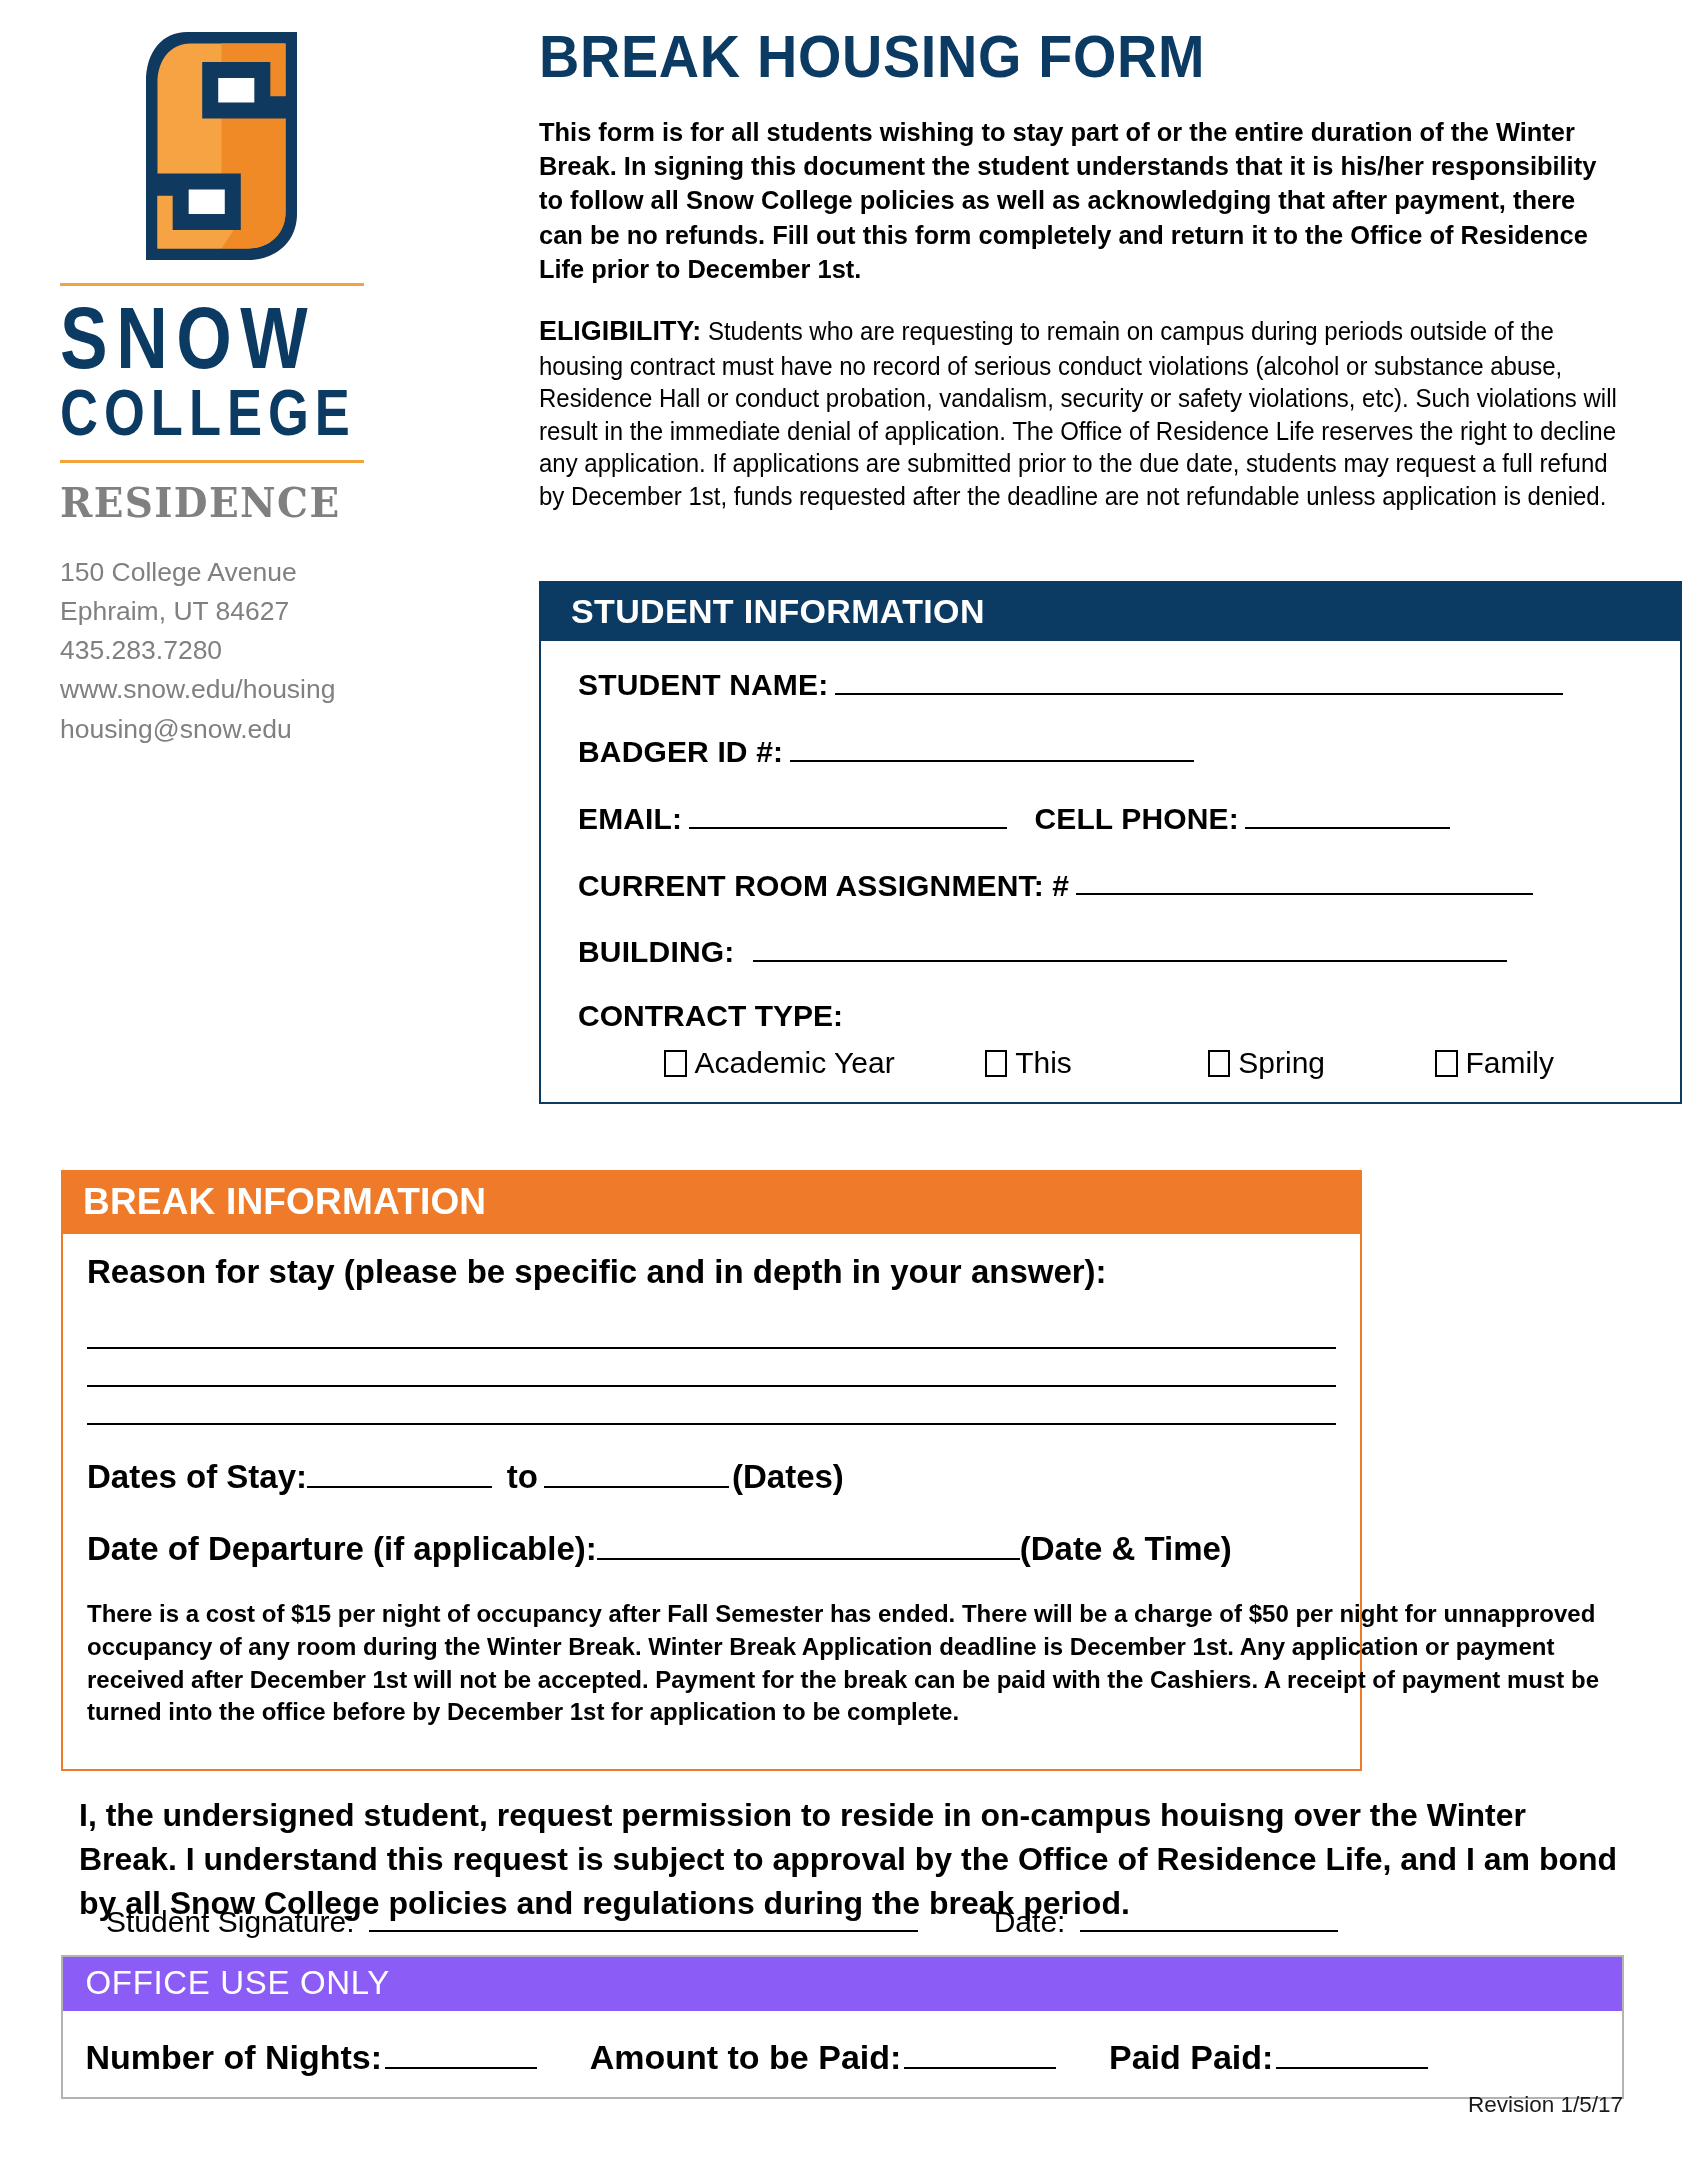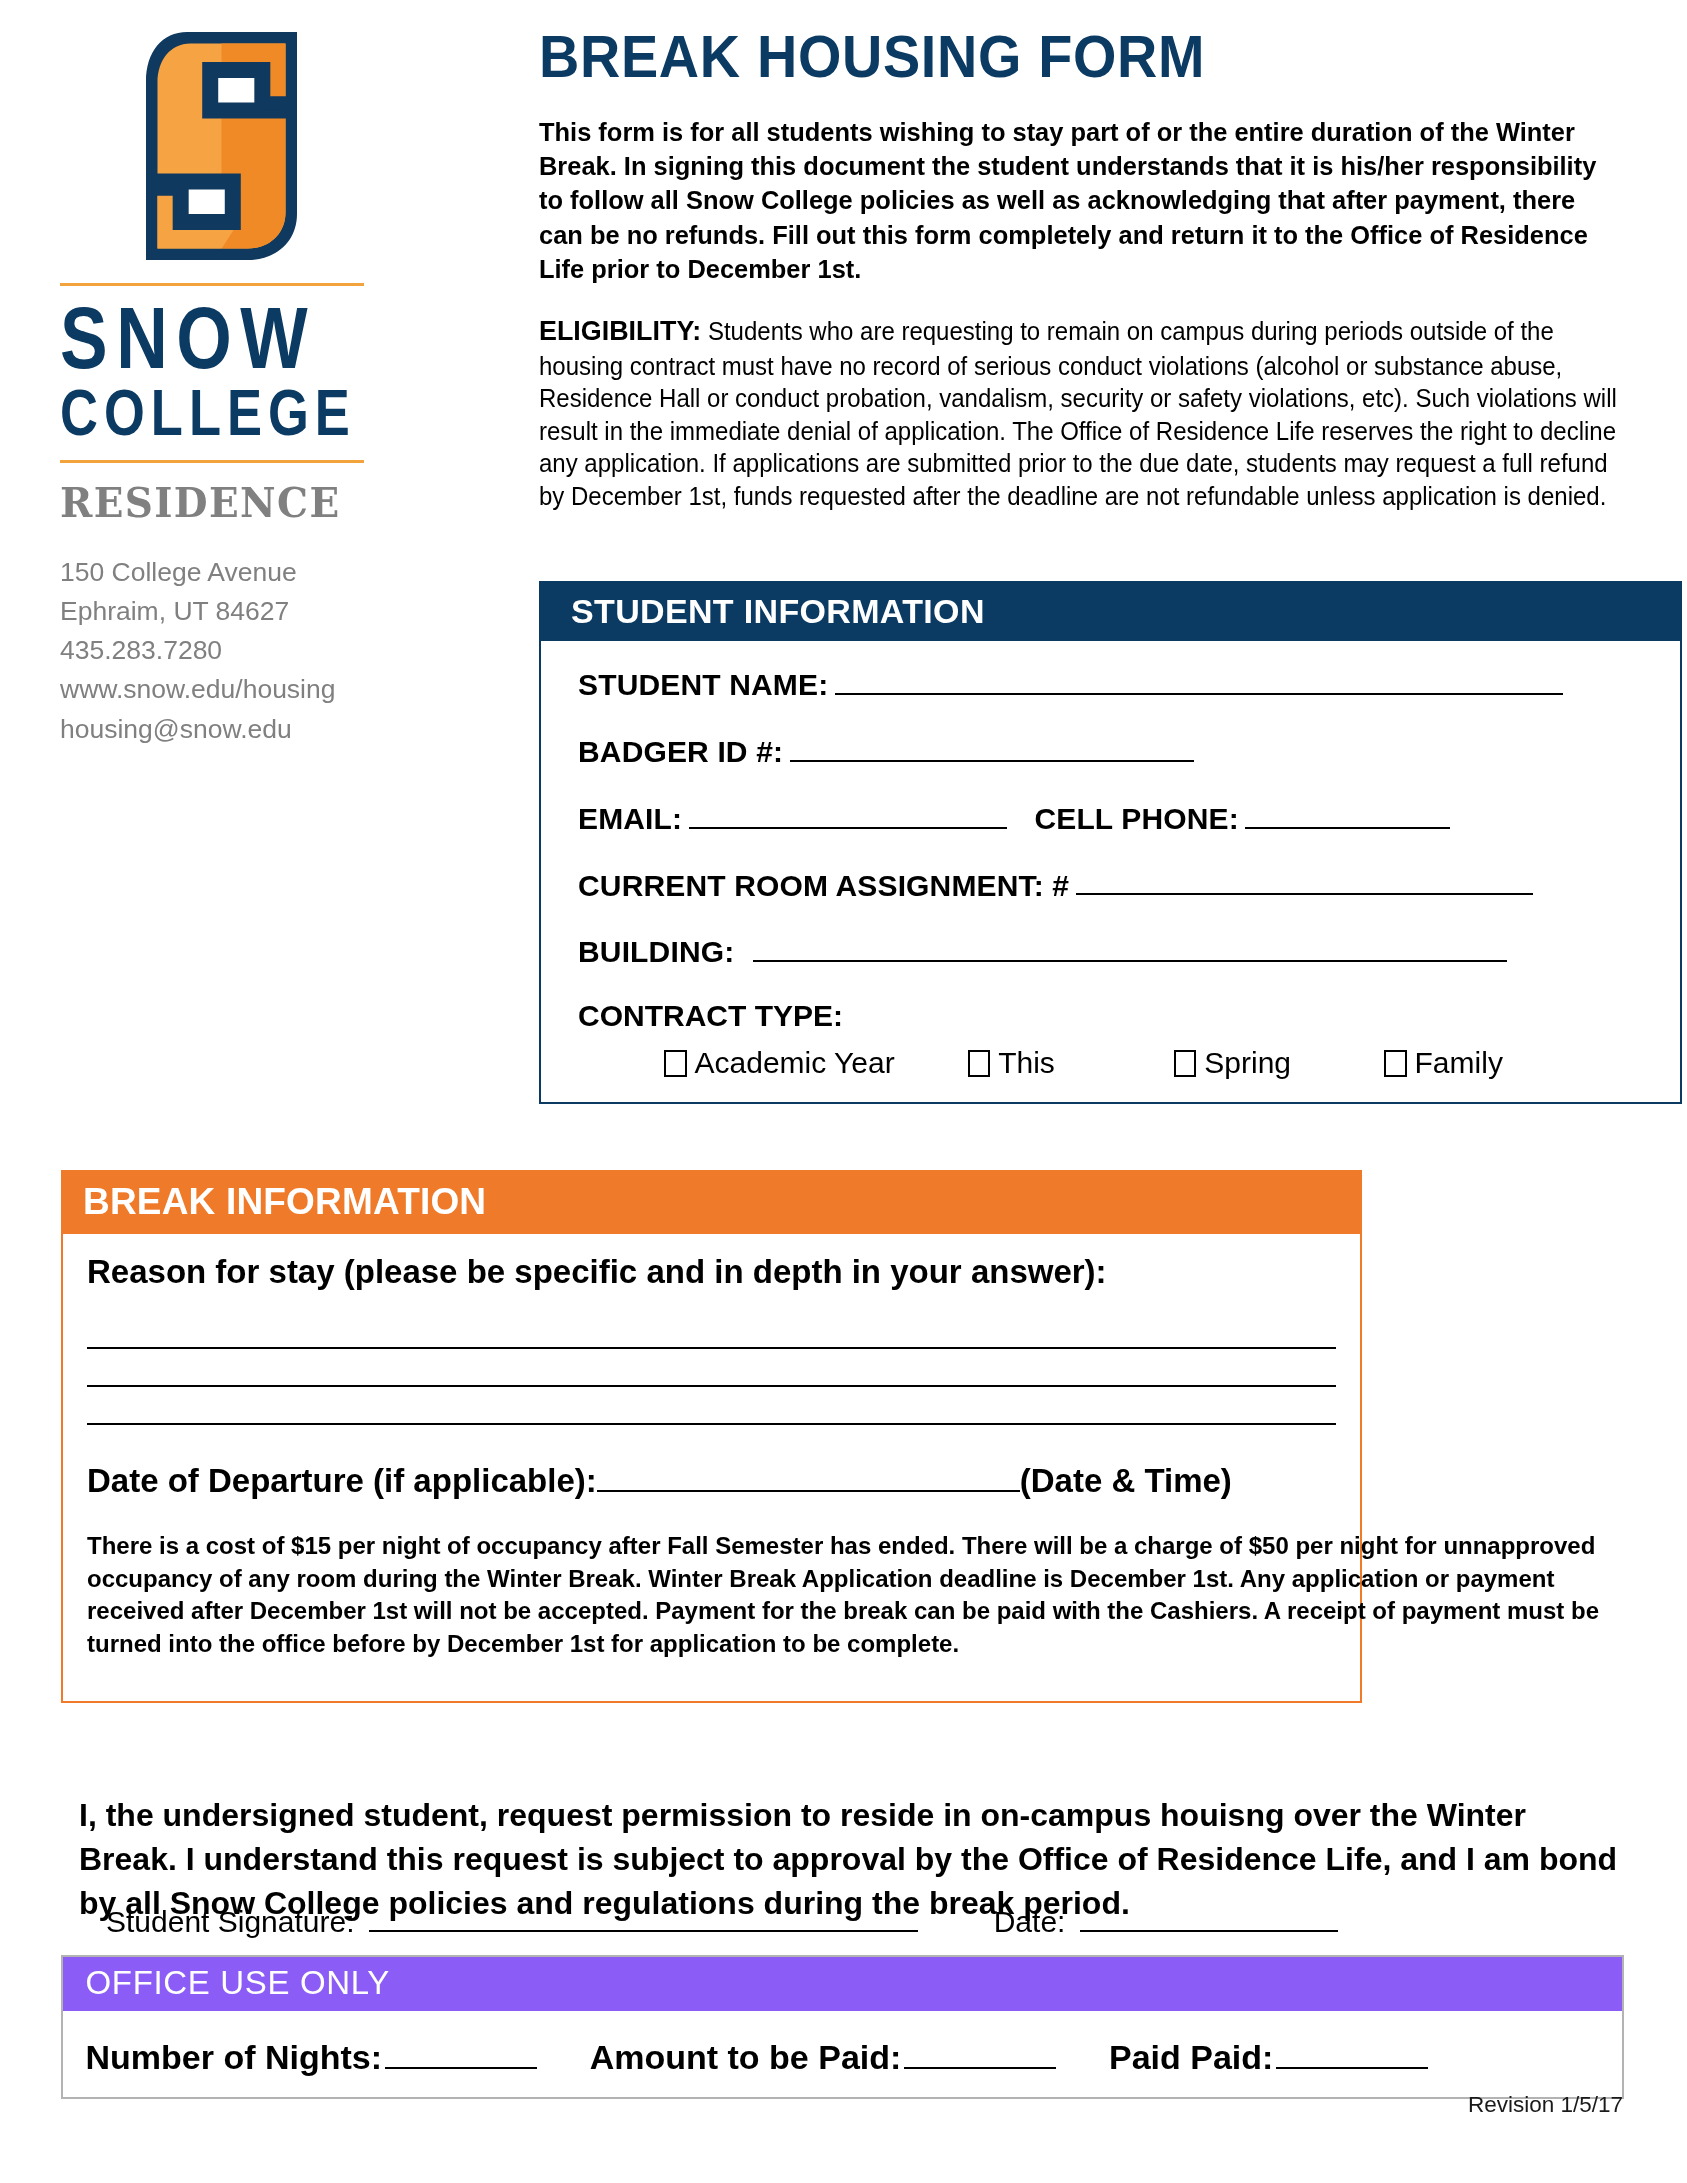--- a/index.html
+++ b/index.html
@@ -212,21 +212,21 @@
     font-family: "Liberation Sans Narrow", "Liberation Sans", sans-serif;
     font-weight: 700;
     font-size: 30px;
     line-height: 1;
     margin-bottom: 17px;
   }
   .cb-row {
     display: flex;
     align-items: center;
     padding-left: 86px;
-    gap: 0;
+    gap: 17px;
     margin-bottom: 6.6px;
   }
   .cb-item {
     display: flex;
     align-items: center;
     white-space: nowrap;
   }
   .cb-box {
     width: 22.5px;
     height: 26.5px;
@@ -480,20 +480,23 @@
   <div class="break-box">
     <div class="break-head">BREAK INFORMATION</div>
     <div class="break-body">
 
       <div class="reason-q">Reason for stay (please be specific and in depth in your answer):</div>
 
       <div class="blank-line"></div>
       <div class="blank-line"></div>
       <div class="blank-line"></div>
 
+      <div class="dates-row">
+        <span>Dates of Stay:</span><span class="rule" style="width:185px;margin-left:0"></span><span style="display:inline-block;width:12px"></span><span>to</span><span class="rule" style="width:185px"></span><span>(Dates)</span>
+      </div>
 
       <div class="depart-row">
         <span>Date of Departure (if applicable):</span><span class="rule" style="width:423px;margin-left:0;margin-right:0"></span><span>(Date &amp; Time)</span>
       </div>
 
       <p class="cost-para">There is a cost of $15 per night of occupancy after Fall Semester has ended. There will be a charge of $50 per night for unnapproved occupancy of any room during the Winter Break. Winter Break Application deadline is December 1st. Any application or payment received after December 1st will not be accepted. Payment for the break can be paid with the Cashiers. A receipt of payment must be turned into the office before by December 1st for application to be complete.</p>
 
     </div>
   </div>
 

